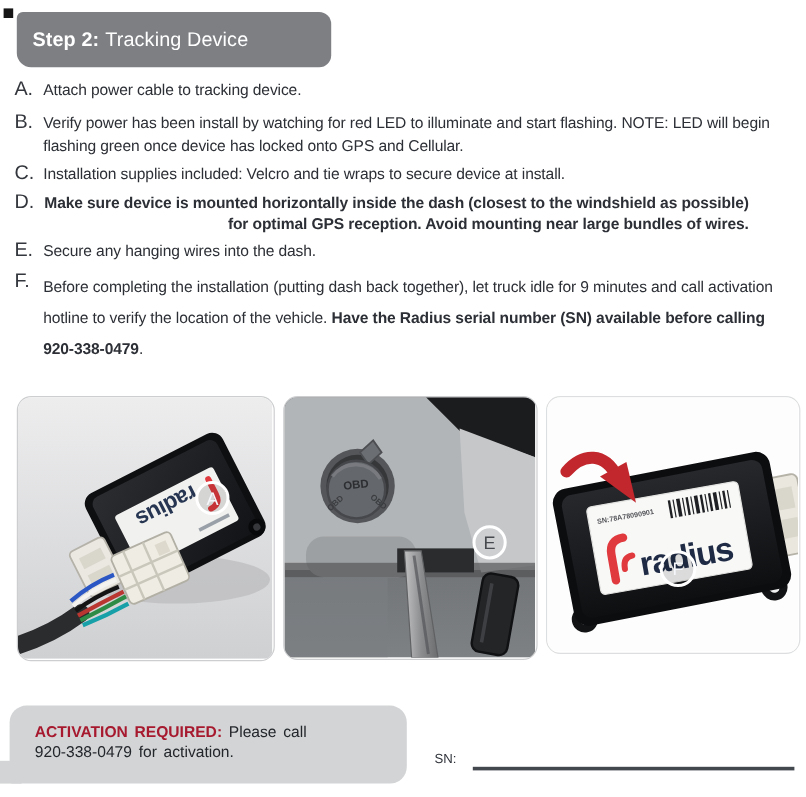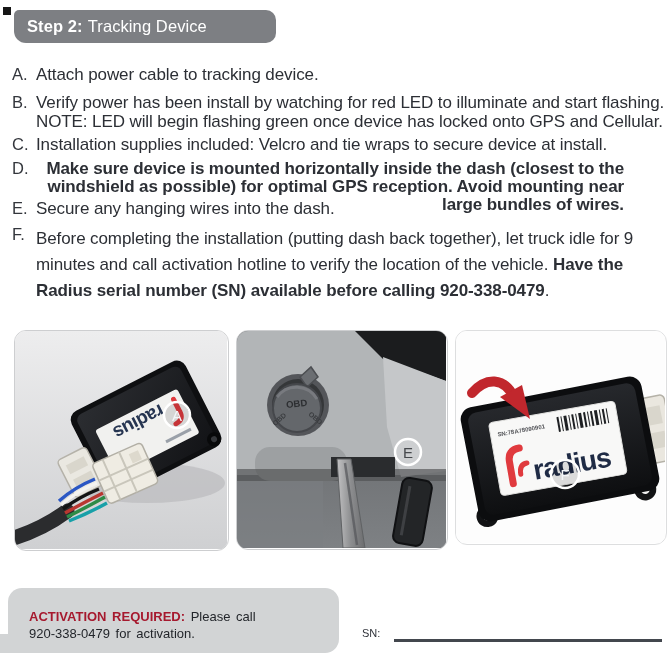--- a/index.html
+++ b/index.html
@@ -4,50 +4,50 @@
 <style>
   html,body{margin:0;padding:0;background:#ffffff;}
   .page{
     position:relative;width:672px;height:664px;background:#ffffff;overflow:hidden;
     font-family:"Liberation Sans","DejaVu Sans",sans-serif;color:#2f3237;
   }
   
   .corner-square{position:absolute;left:3px;top:7px;width:8px;height:8px;background:#161616;}
   
   .header-bar{
-    position:absolute;left:14px;top:10px;width:262px;height:33px;
+    position:absolute;left:14px;top:10px;width:262px;height:46px;
     background:#7d7f83;border-radius:5px 10px 10px 12px;
     display:flex;align-items:center;padding-left:13px;box-sizing:border-box;
     color:#ffffff;font-size:16.5px;letter-spacing:.1px;
   }
   .header-bar .step{font-weight:700;margin-right:5px;}
   
   .step-item{position:absolute;left:12px;display:flex;align-items:flex-start;}
   .step-letter{width:24px;flex:0 0 24px;font-size:16.5px;line-height:17px;color:#33363c;}
-  .step-text{font-size:17px;line-height:18.5px;color:#2c2f35;letter-spacing:-0.1px;}
+  .step-text{font-size:13px;line-height:18.5px;color:#2c2f35;letter-spacing:-0.1px;}
   .item-a{top:66px;}  .item-b{top:94px;width:655px;}
   .item-c{top:136px;} .item-d{top:160px;width:612px;}
   .item-e{top:200px;} .item-f{top:226px;width:648px;}
   .item-d .step-text{font-weight:700;line-height:18px;text-align:right;}
   .item-f .step-text{line-height:26px;}
   .bold-seg{font-weight:700;}
   
   .photo-row{position:absolute;left:14px;top:330px;display:flex;}
   .photo{border:1.5px solid #cdced0;border-radius:12px;overflow:hidden;box-sizing:border-box;background:#fff;}
   .photo-1{width:215px;height:221px;margin-right:7px;}
   .photo-2{width:212px;height:220px;margin-right:7px;}
   .photo-3{width:212px;height:215px;border-color:#dddedf;}
   .photo svg{display:block;}
   .callout-ring{fill:rgba(20,20,20,0.12);stroke:#ffffff;stroke-width:2.5px;}
   .callout-letter{font-family:"Liberation Sans",sans-serif;font-size:15px;}
   
   .activation-bleed{position:absolute;left:0;top:634px;width:18px;height:19px;background:#d2d4d5;}
   .activation-box{
     position:absolute;left:8px;top:588px;width:331px;height:65px;background:#d2d4d5;
-    border-radius:14px 14px 14px 2px;box-sizing:border-box;padding:20px 20px 0 21px;
+    border-radius:14px 14px 14px 2px;box-sizing:border-box;padding:13px 20px 0 21px;
   }
   .activation-text{font-size:13px;line-height:17px;width:252px;color:#23262b;word-spacing:2px;}
   .activation-heading{font-weight:700;color:#a6192e;}
   
   .sn-label{position:absolute;left:362px;top:627px;font-size:11px;color:#30333a;}
   .sn-line{position:absolute;left:394px;top:639px;width:268px;height:2.5px;background:#43474e;}
 </style>
 </head>
 <body>
 

